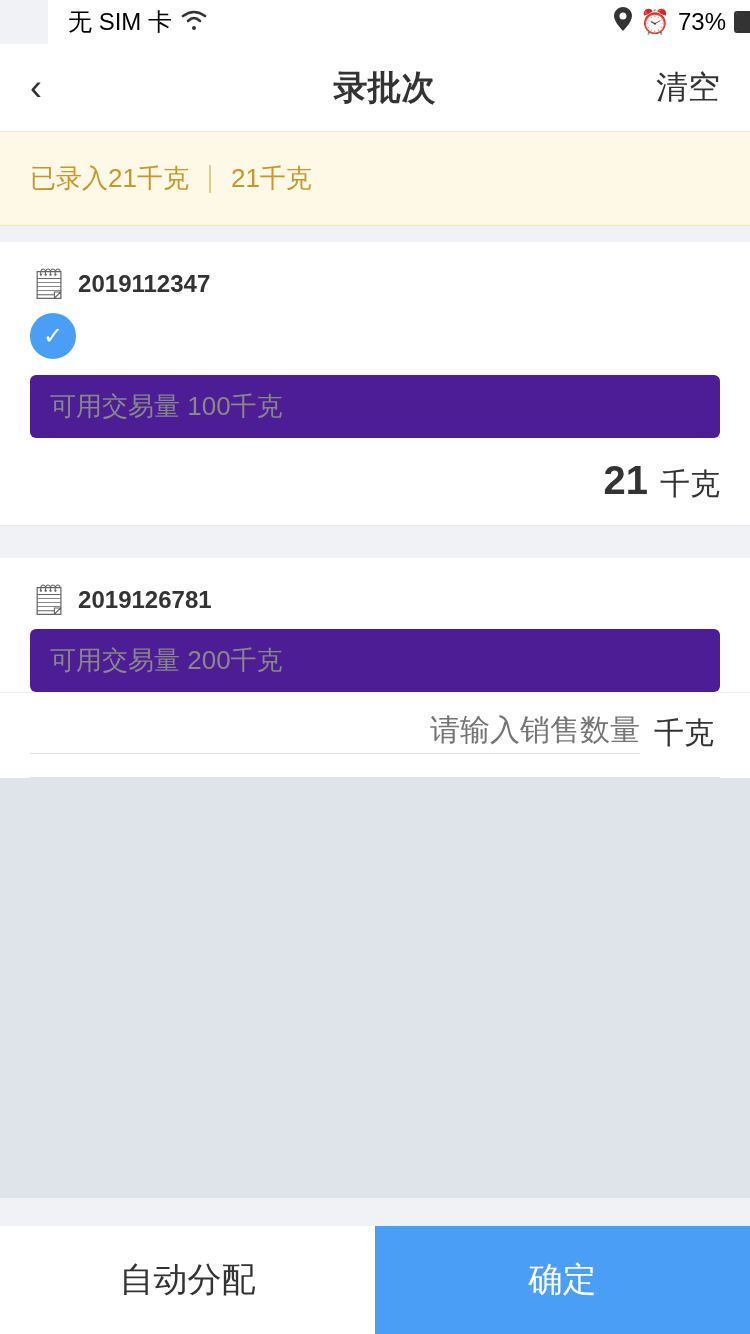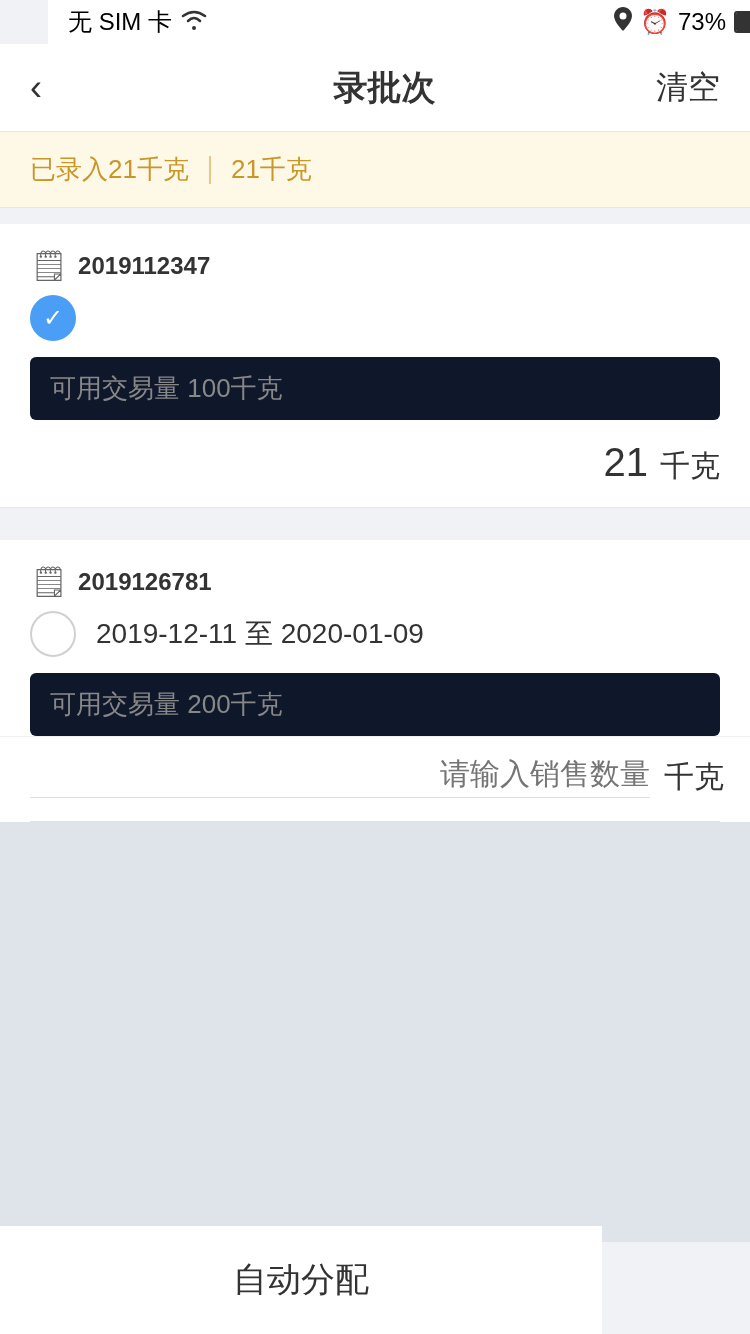--- a/index.html
+++ b/index.html
@@ -96,21 +96,21 @@
     .nav-action {
       font-size: 32px;
       color: #333;
       cursor: pointer;
     }
 
     
     .info-banner {
       width: 750px;
       background: #fef8e7;
-      padding: 20px 30px;
+      padding: 29px 30px;
       display: flex;
       align-items: center;
       gap: 20px;
       border-bottom: 1px solid #f5e6c0;
     }
     .info-banner-text {
       font-size: 26px;
       color: #c8972a;
     }
     .info-divider {
@@ -169,21 +169,21 @@
     }
     .radio-check {
       color: #fff;
       font-size: 24px;
     }
     .batch-date {
       font-size: 28px;
       color: #333;
     }
     .available-row {
-      background: #0f172a;
+      background: #4c1d95;
       border-radius: 6px;
       padding: 14px 20px;
       margin: 0 0 0 0;
       font-size: 26px;
       color: #888;
       margin-bottom: 0;
     }
 
     
     .amount-row {
@@ -191,21 +191,21 @@
       align-items: baseline;
       justify-content: flex-end;
       padding: 20px 30px;
       gap: 12px;
       background: #fff;
       border-bottom: 1px solid #e8e8e8;
     }
     .amount-value {
       font-size: 40px;
       color: #333;
-      font-weight: 400;
+      font-weight: 700;
     }
     .amount-unit {
       font-size: 30px;
       color: #333;
     }
     .quantity-input {
       border: none;
       outline: none;
       font-size: 30px;
       color: #ccc;
@@ -220,21 +220,21 @@
 
     
     .gray-area {
       background: #dfe3ea;
       flex: 1;
       min-height: 400px;
     }
 
     
     .bottom-bar {
-      width: 602px;
+      width: 750px;
       height: 108px;
       background: #404040;
       display: flex;
       position: fixed;
       bottom: 0;
       left: 0;
     }
     .bottom-btn-auto {
       flex: 1;
       display: flex;
@@ -341,30 +341,27 @@
 </div>
 
 <div class="section-divider"></div>
 
 <div class="card">
   <div class="batch-item">
     <div class="batch-header">
       <span class="batch-icon">🗒</span>
       <span class="batch-number">2019126781</span>
     </div>
-    <div class="batch-row">
-      <div class="radio-btn"></div>
-      <span class="batch-date">2019-12-11 至 2020-01-09</span>
-    </div>
     <div class="available-row">可用交易量 200千克</div>
   </div>
 
-  <div class="amount-input-section" style="display:flex; align-items:center; justify-content:flex-end; padding:20px 26px 24px 30px; background:#fff; border-top:1px solid #f0f0f0;">
+  <div class="amount-input-section" style="display:flex; align-items:center; justify-content:flex-end; padding:20px 36px 24px 30px; background:#fff; border-top:1px solid #f0f0f0;">
     <input type="text" class="quantity-input" placeholder="请输入销售数量" style="border-top: none; border-right: none; border-left: none; border-image: initial; outline: none; font-size: 30px; color: rgb(204, 204, 204); text-align: right; flex: 1 1 0%; background: transparent; border-bottom: 1px solid rgb(224, 224, 224); padding-bottom: 6px;">
     <span class="input-unit" style="margin-left:14px; font-size:30px; color:#333;">千克</span>
   </div>
 </div>
 
 <div class="gray-area" style="min-height: 420px;"></div>
 
 <div class="bottom-bar">
   <button class="bottom-btn-auto">自动分配</button>
+  <button class="bottom-btn-confirm">确定</button>
 </div>
 
 </body></html>

